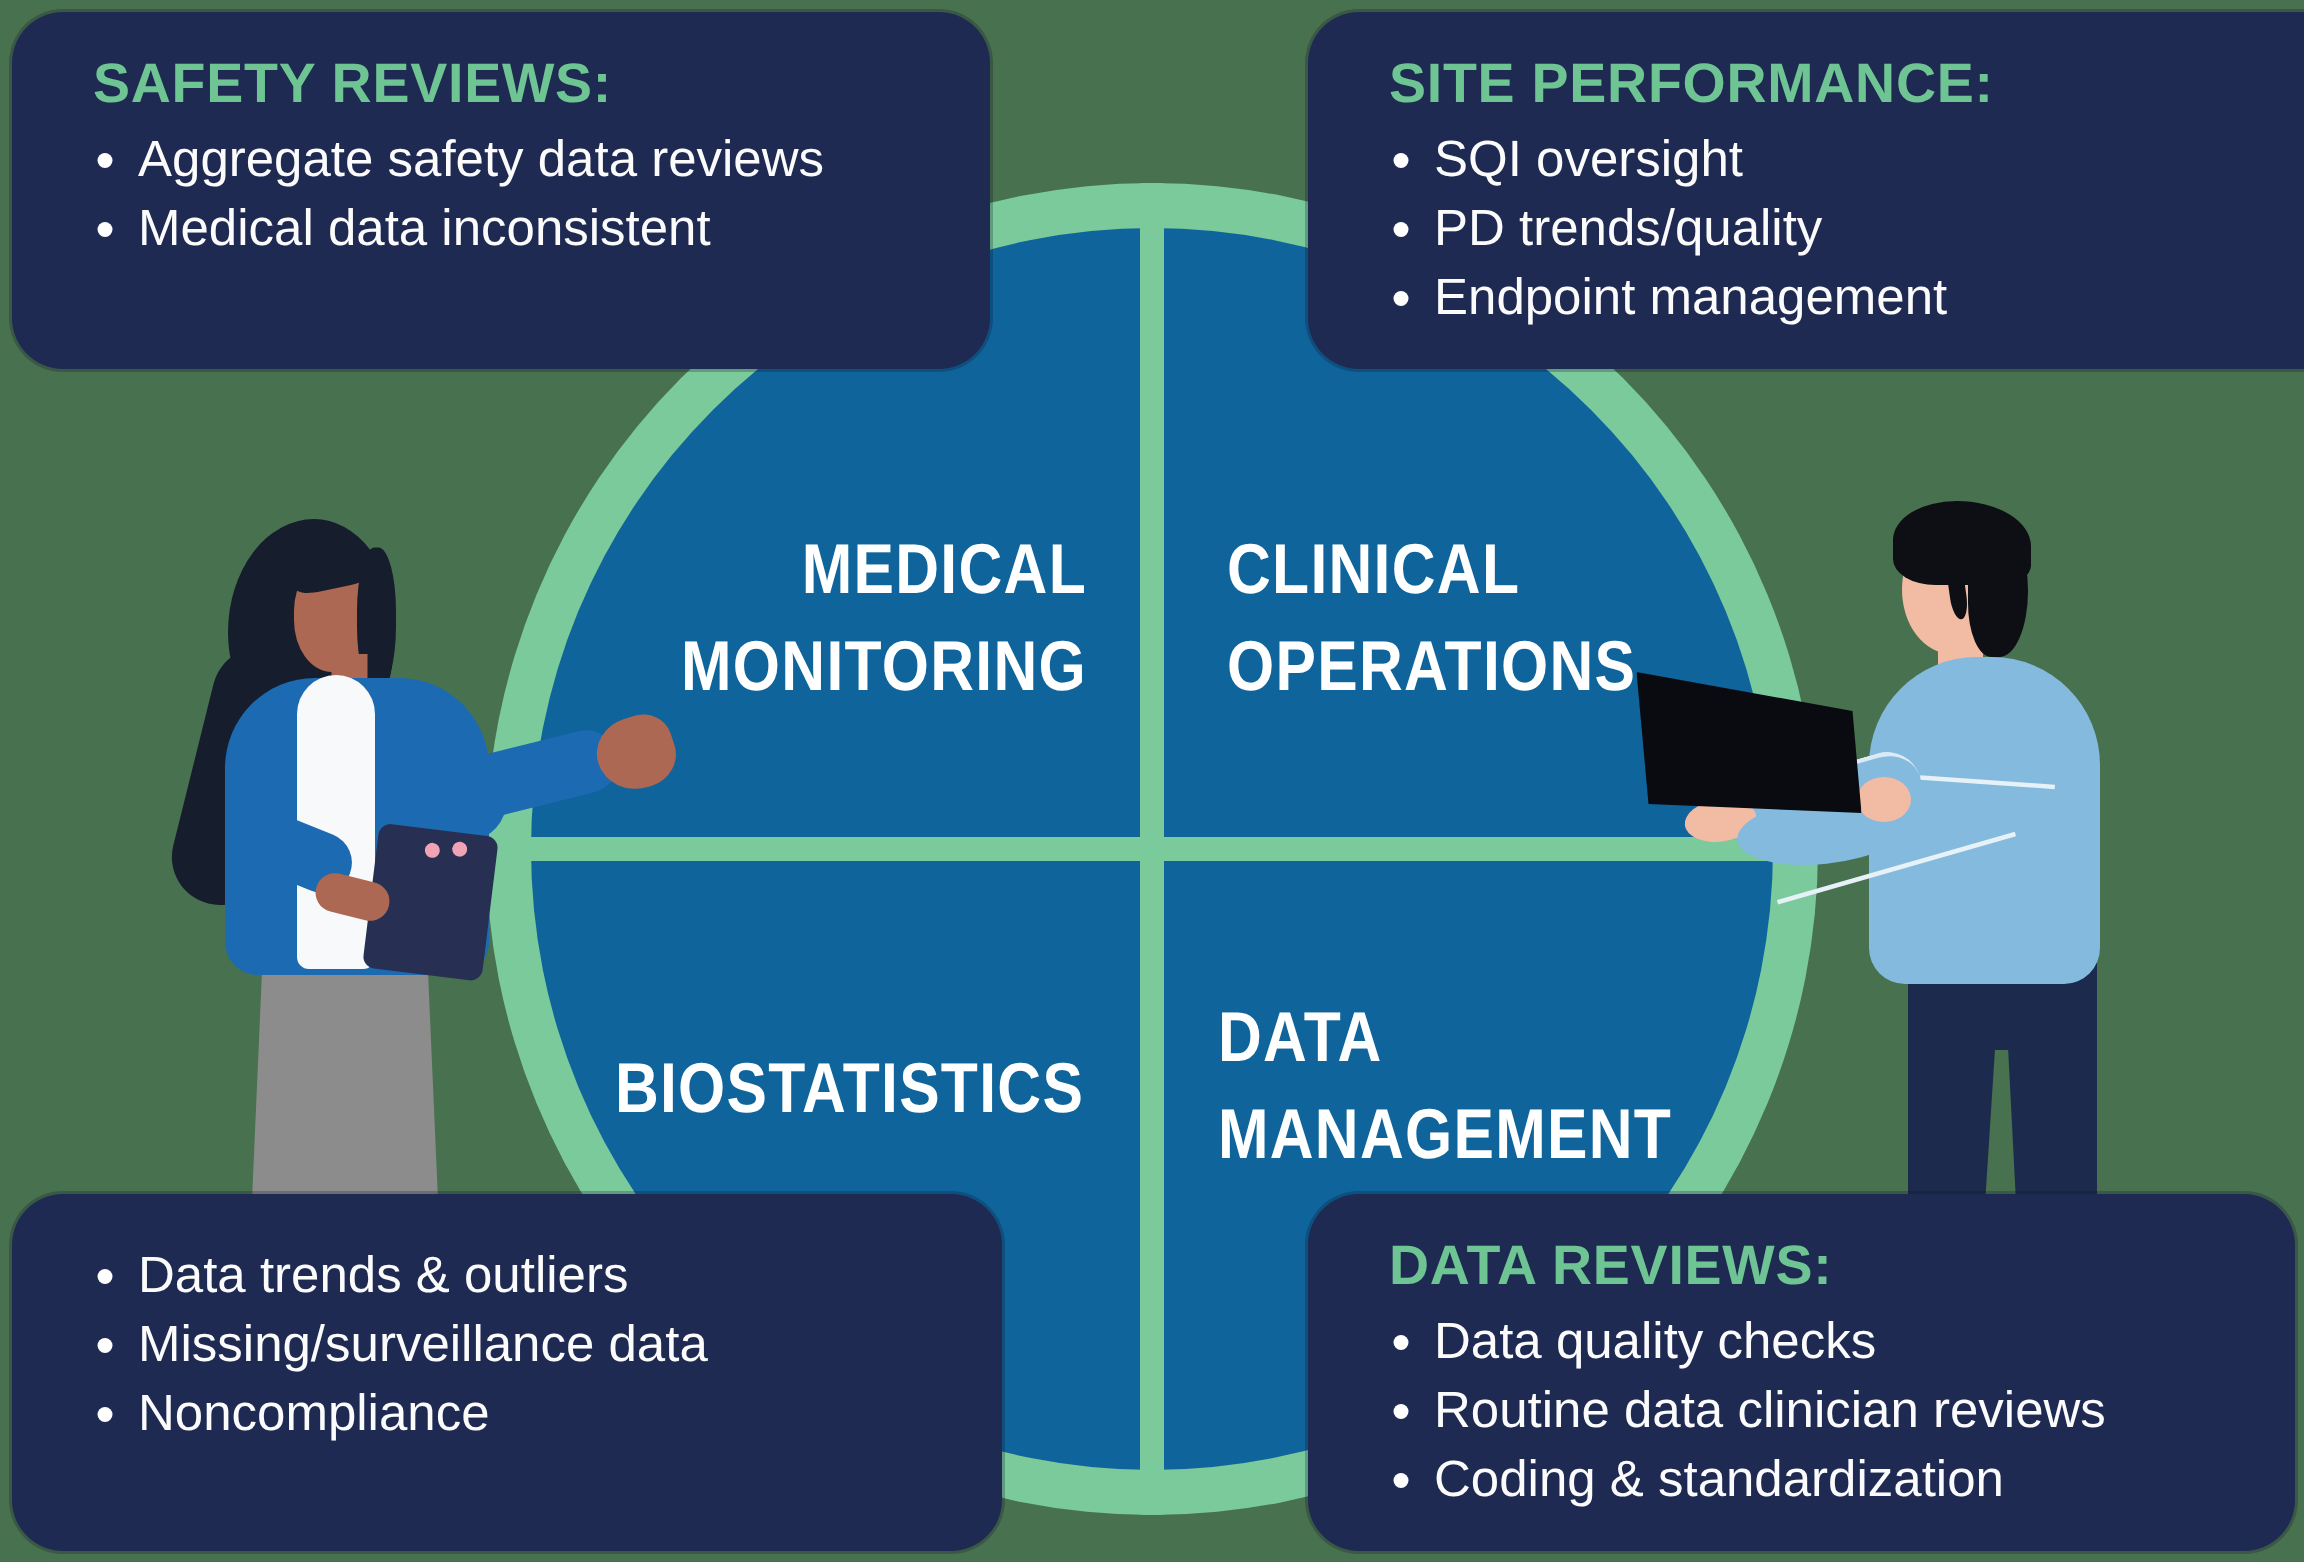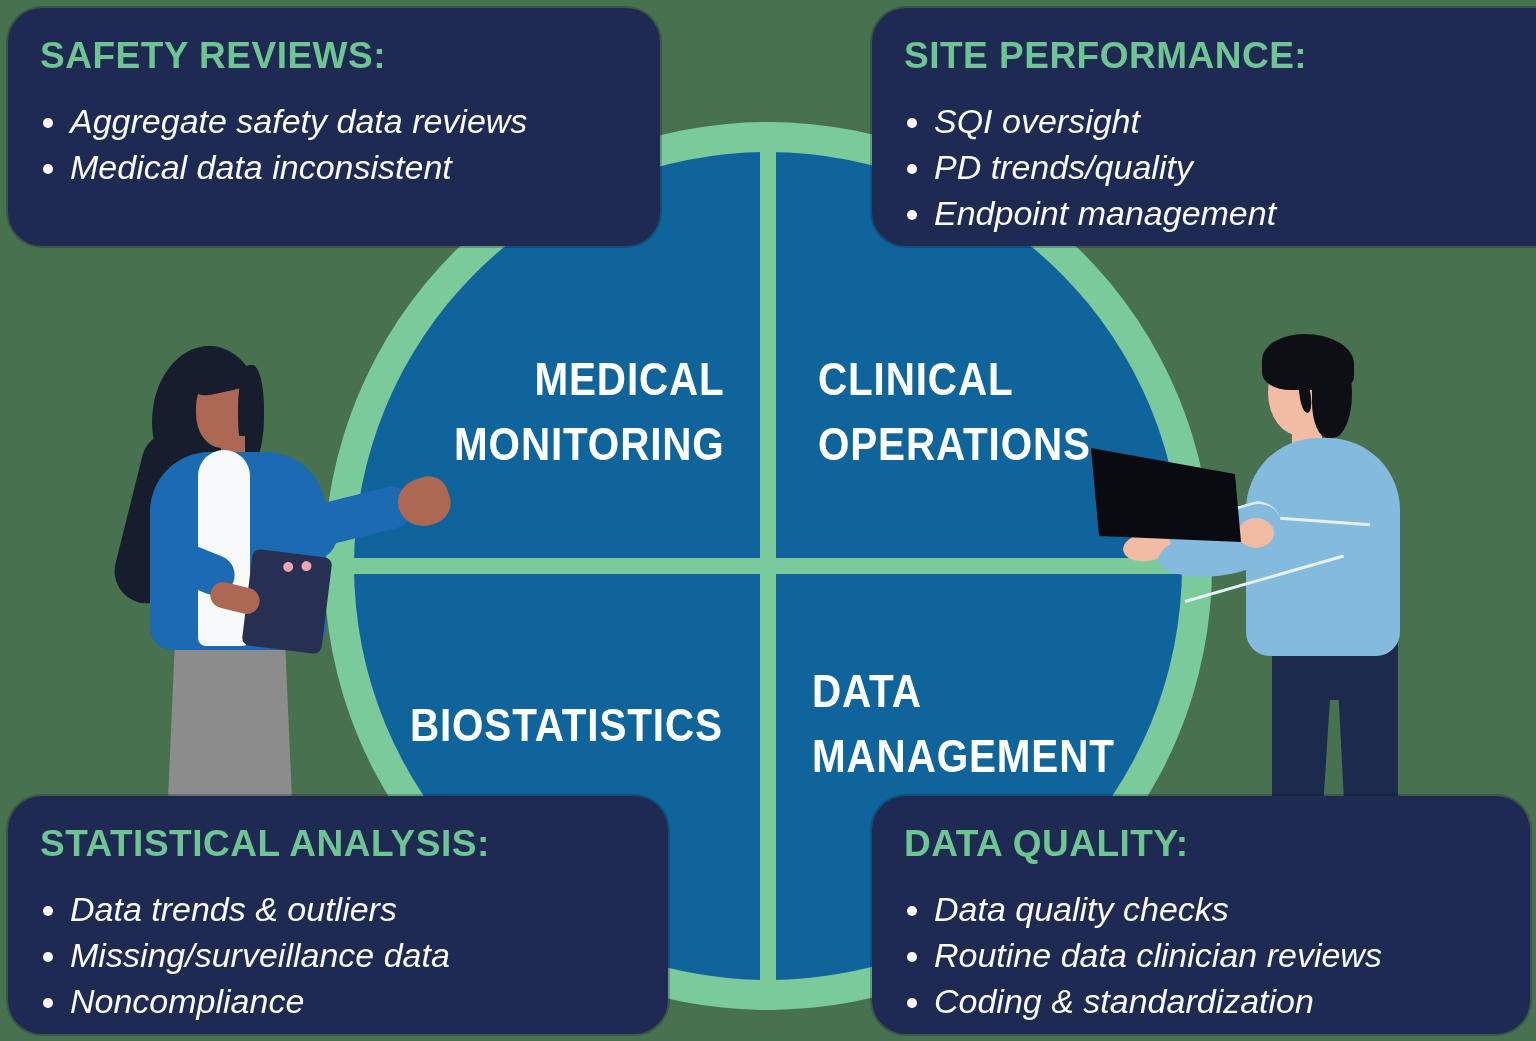--- a/index.html
+++ b/index.html
@@ -27,28 +27,28 @@
     font-size:47px;line-height:65px;letter-spacing:1px;
     white-space:pre-line;transform:scaleX(.86);
   }
   .qlabel.right{text-align:right;transform-origin:right top;}
   .qlabel.left{text-align:left;transform-origin:left top;}
 
   
   .box{
     position:absolute;background:#1F2A53;border-radius:34px;
     box-shadow:0 0 0 2px rgba(10,16,40,.25);
-    color:#FFFFFF;padding:26px 30px 0 32px;box-sizing:border-box;
+    color:#FFFFFF;padding:26px 30px 0 54px;box-sizing:border-box;
   }
   .box h2{
     margin:0 0 4px 0;color:#6EC492;font-size:37px;line-height:44px;
     font-weight:800;letter-spacing:.5px;
   }
   .box ul{
-    margin:20px 0 0 0;padding:0 0 0 30px;list-style:disc;font-style:italic;
+    margin:5px 0 0 0;padding:0 0 0 30px;list-style:disc;
   }
   .box li{
     font-size:34px;line-height:46px;font-weight:400;color:#FBFBFC;
   }
   .box li::marker{color:#FFFFFF;}
 
   
   .sh{position:absolute;}
 
   
@@ -136,30 +136,29 @@
   <div class="box" style="left:872px;top:8px;width:737px;height:238px;">
     <h2>SITE PERFORMANCE:</h2>
     <ul>
         <li>SQI oversight</li>
         <li>PD trends/quality</li>
         <li>Endpoint management</li>
       </ul>
   </div>
 
   <div class="box" style="left:8px;top:796px;width:660px;height:238px;">
-    <h2>STATISTICAL ANALYSIS:</h2>
     <ul>
         <li>Data trends &amp; outliers</li>
         <li>Missing/surveillance data</li>
         <li>Noncompliance</li>
       </ul>
   </div>
 
   <div class="box" style="left:872px;top:796px;width:658px;height:238px;">
-    <h2>DATA QUALITY:</h2>
+    <h2>DATA REVIEWS:</h2>
     <ul>
         <li>Data quality checks</li>
         <li>Routine data clinician reviews</li>
         <li>Coding &amp; standardization</li>
       </ul>
   </div>
 
 </div>
 
 </body></html>

